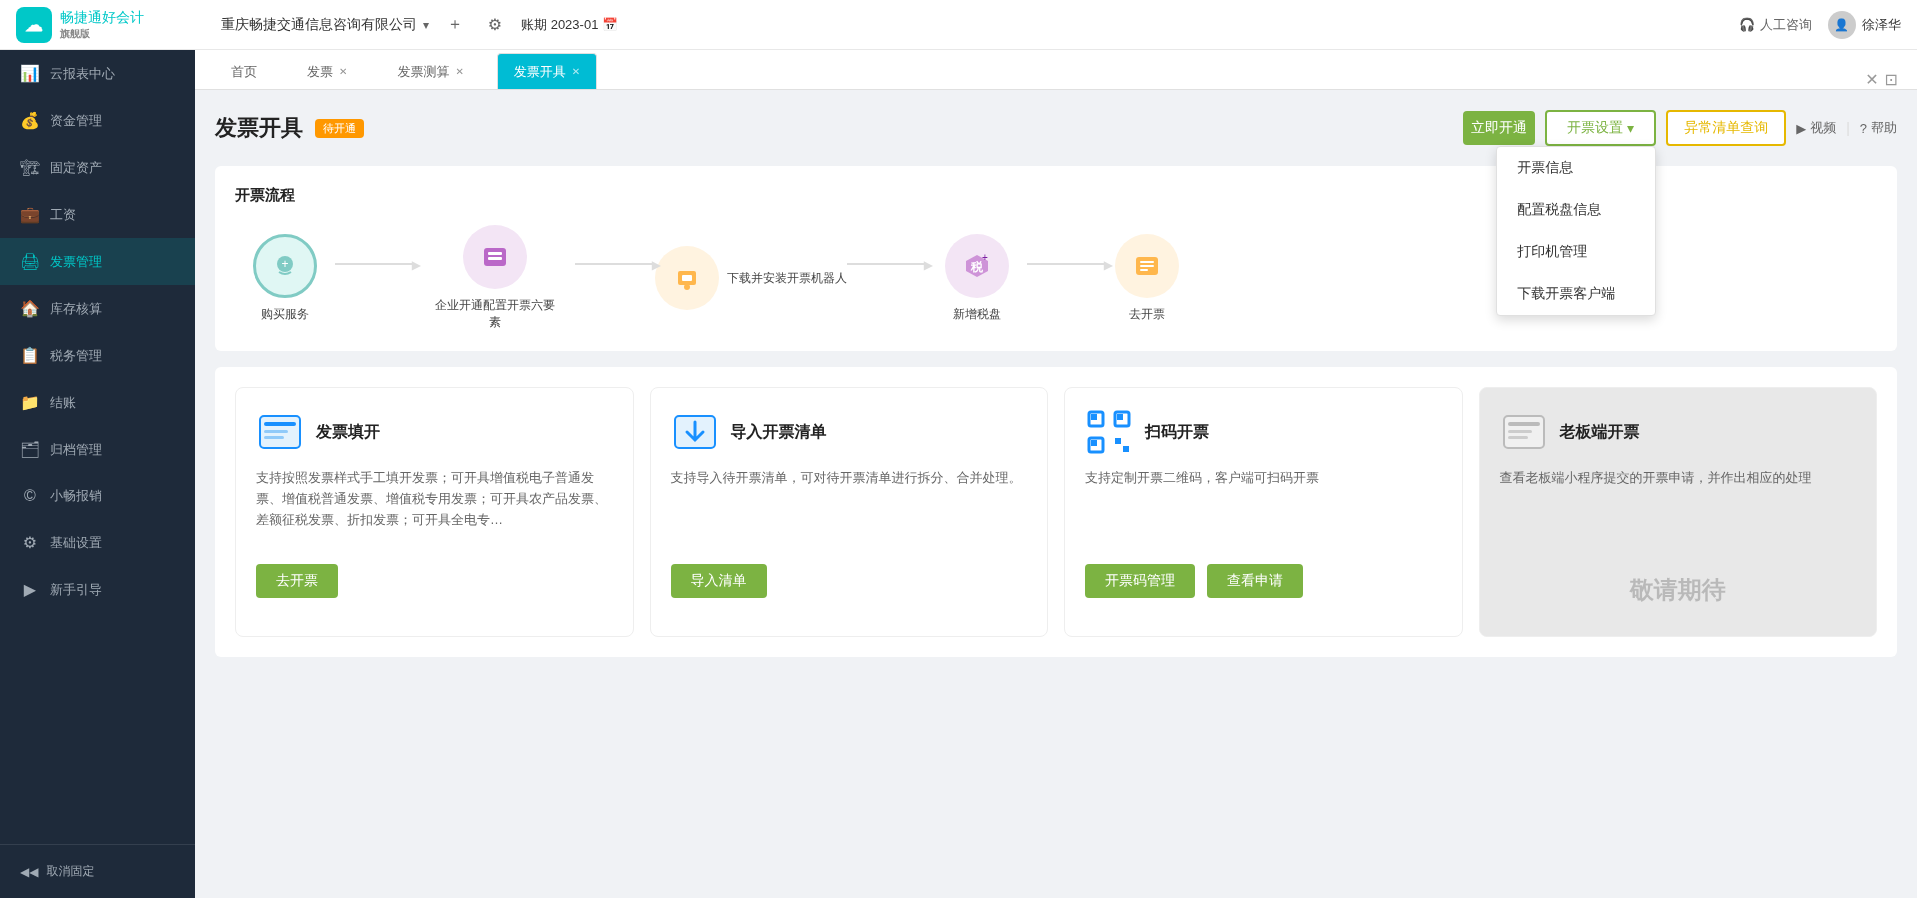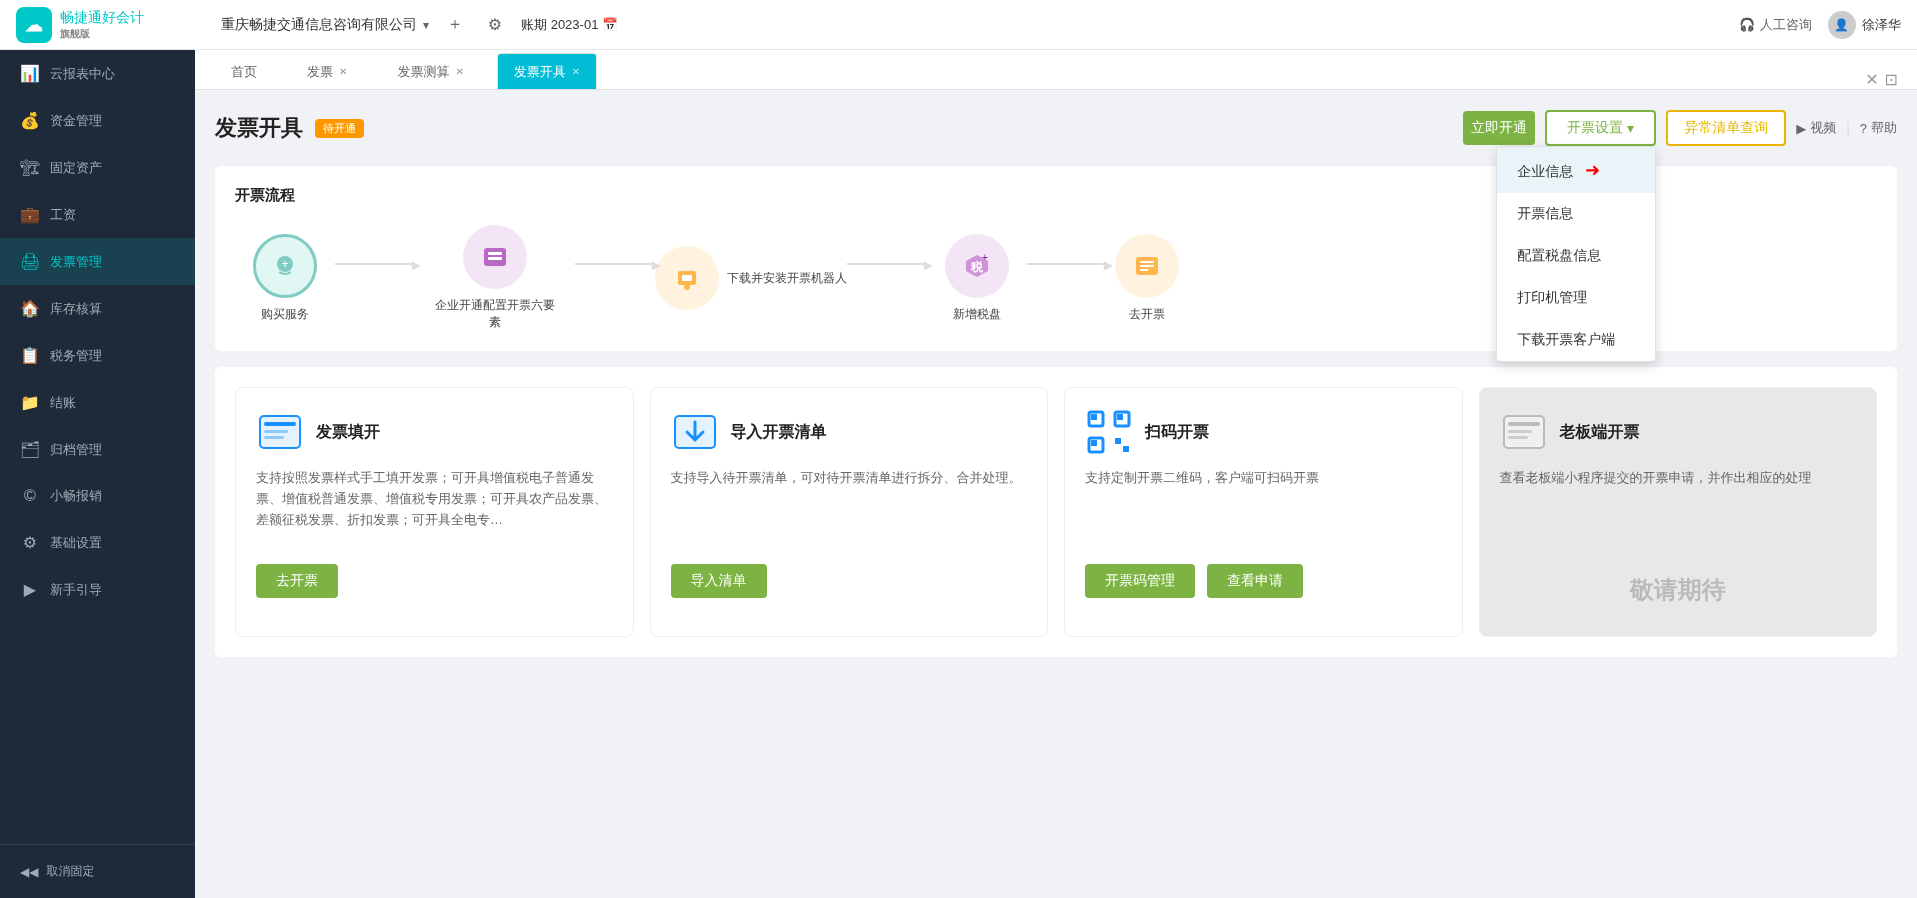--- a/index.html
+++ b/index.html
@@ -210,24 +210,20 @@
           </div>
           <div style="margin-left:auto; display:flex; align-items:center; gap:10px; position:relative;">
             <button class="btn-primary-green">立即开通</button>
             <div style="position:relative;">
               <button class="btn-outline-green">
                 <span>开票设置</span>
                 <span>▾</span>
               </button>
 
               <div class="dropdown-menu">
-                <div class="dropdown-item highlighted">
-                  <span>企业信息</span>
-                  <span style="color:red; font-size:18px; margin-left:8px;">➜</span>
-                </div>
                 <div class="dropdown-item">
                   <span>开票信息</span>
                 </div>
                 <div class="dropdown-item">
                   <span>配置税盘信息</span>
                 </div>
                 <div class="dropdown-item">
                   <span>打印机管理</span>
                 </div>
                 <div class="dropdown-item">

